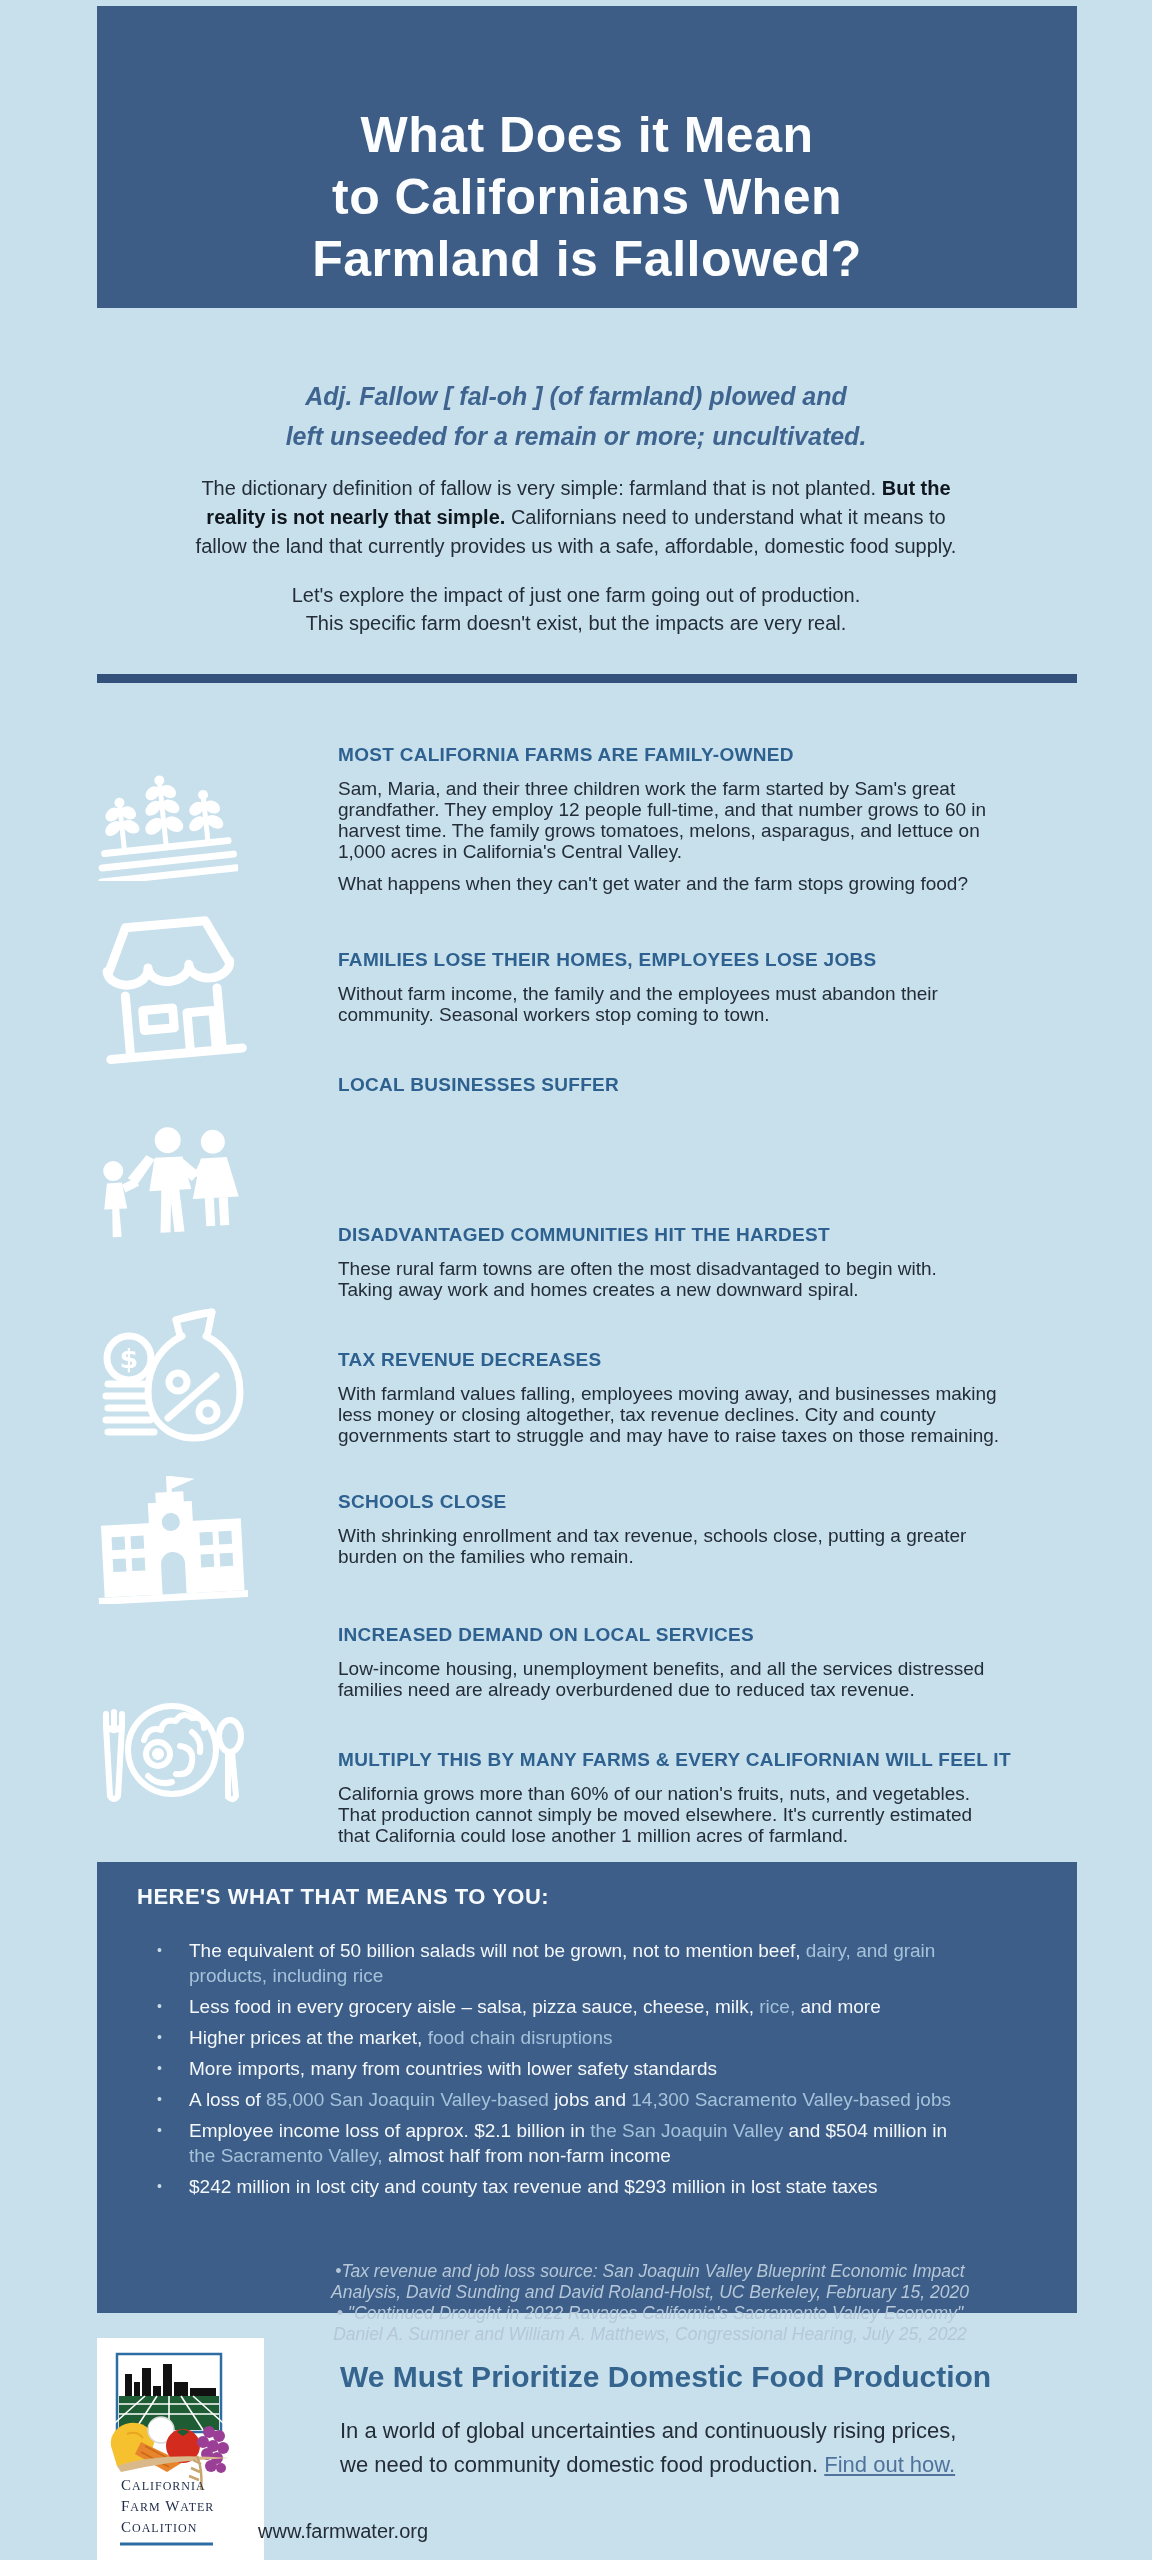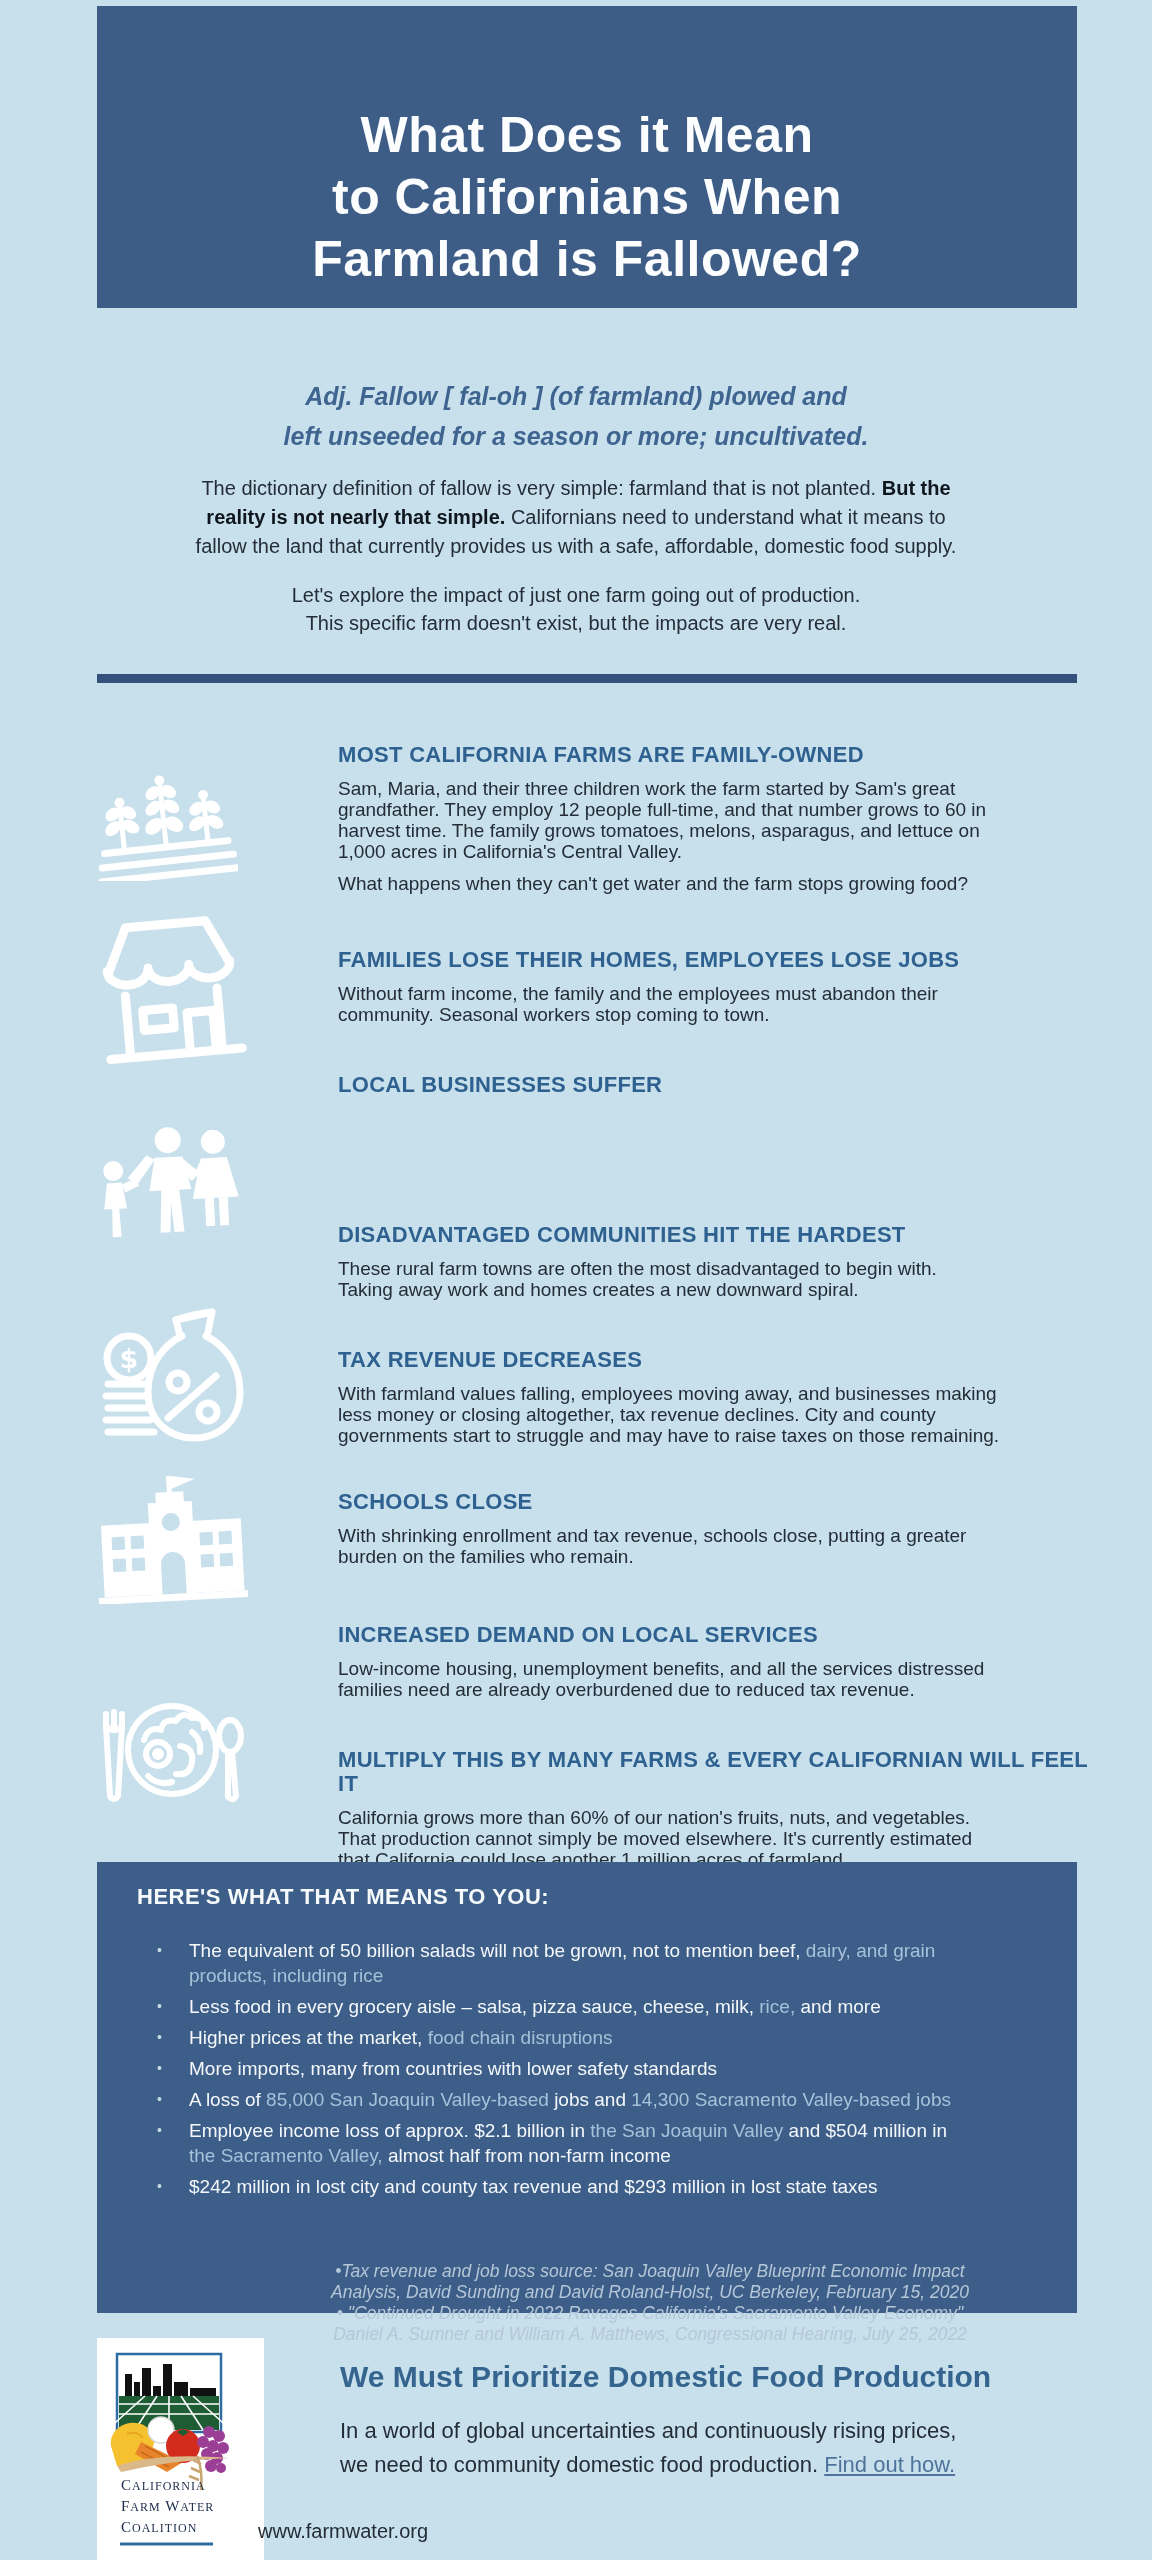--- a/index.html
+++ b/index.html
@@ -25,21 +25,21 @@
     position:absolute;left:96px;width:960px;text-align:center;color:#242d37;
     font-size:20px;line-height:29px;white-space:pre-line;
   }
   #intro-p1{top:474px;}
   #intro-p2{top:581px;line-height:28px;}
   .intro-p b{color:#10161d;}
   .divider{position:absolute;left:97px;top:674px;width:980px;height:9px;background:#33517b;}
   
   .sec{position:absolute;left:338px;width:760px;}
   .sec h2{
-    margin:0;color:#2e618f;font-size:22px;font-weight:bold;line-height:24px;
+    margin:0;color:#2e618f;font-size:19px;font-weight:bold;line-height:24px;
     letter-spacing:.3px;
   }
   .sec p{
     margin:11px 0 0 0;color:#242d37;font-size:19px;line-height:21px;
     white-space:pre-line;
   }
   .icon{position:absolute;}
   .icon svg{display:block;}
   
   .impact-box{position:absolute;left:97px;top:1862px;width:980px;height:451px;background:#3d5e88;}
@@ -74,21 +74,21 @@
 
 <div class="canvas">
 
   <div class="header-box">
     <div class="title">What Does it Mean
 to Californians When
 Farmland is Fallowed?</div>
   </div>
 
   <div class="definition">Adj. Fallow [ fal-oh ] (of farmland) plowed and
-left unseeded for a season or more; uncultivated.</div>
+left unseeded for a remain or more; uncultivated.</div>
   <div class="intro-p" id="intro-p1"><span>The dictionary definition of fallow is very simple: farmland that is not planted. </span><b>But the
 reality is not nearly that simple. </b><span>Californians need to understand what it means to
 fallow the land that currently provides us with a safe, affordable, domestic food supply.</span></div>
   <div class="intro-p" id="intro-p2">Let's explore the impact of just one farm going out of production.
 This specific farm doesn't exist, but the impacts are very real.</div>
   <div class="divider"></div>
 
   <div class="icon" style="left:98px;top:771px;">
     <svg width="140" height="110" viewBox="0 0 140 110" fill="none">
       <g transform="rotate(-6 70 92)" stroke="#ffffff" stroke-width="7" stroke-linecap="round">

